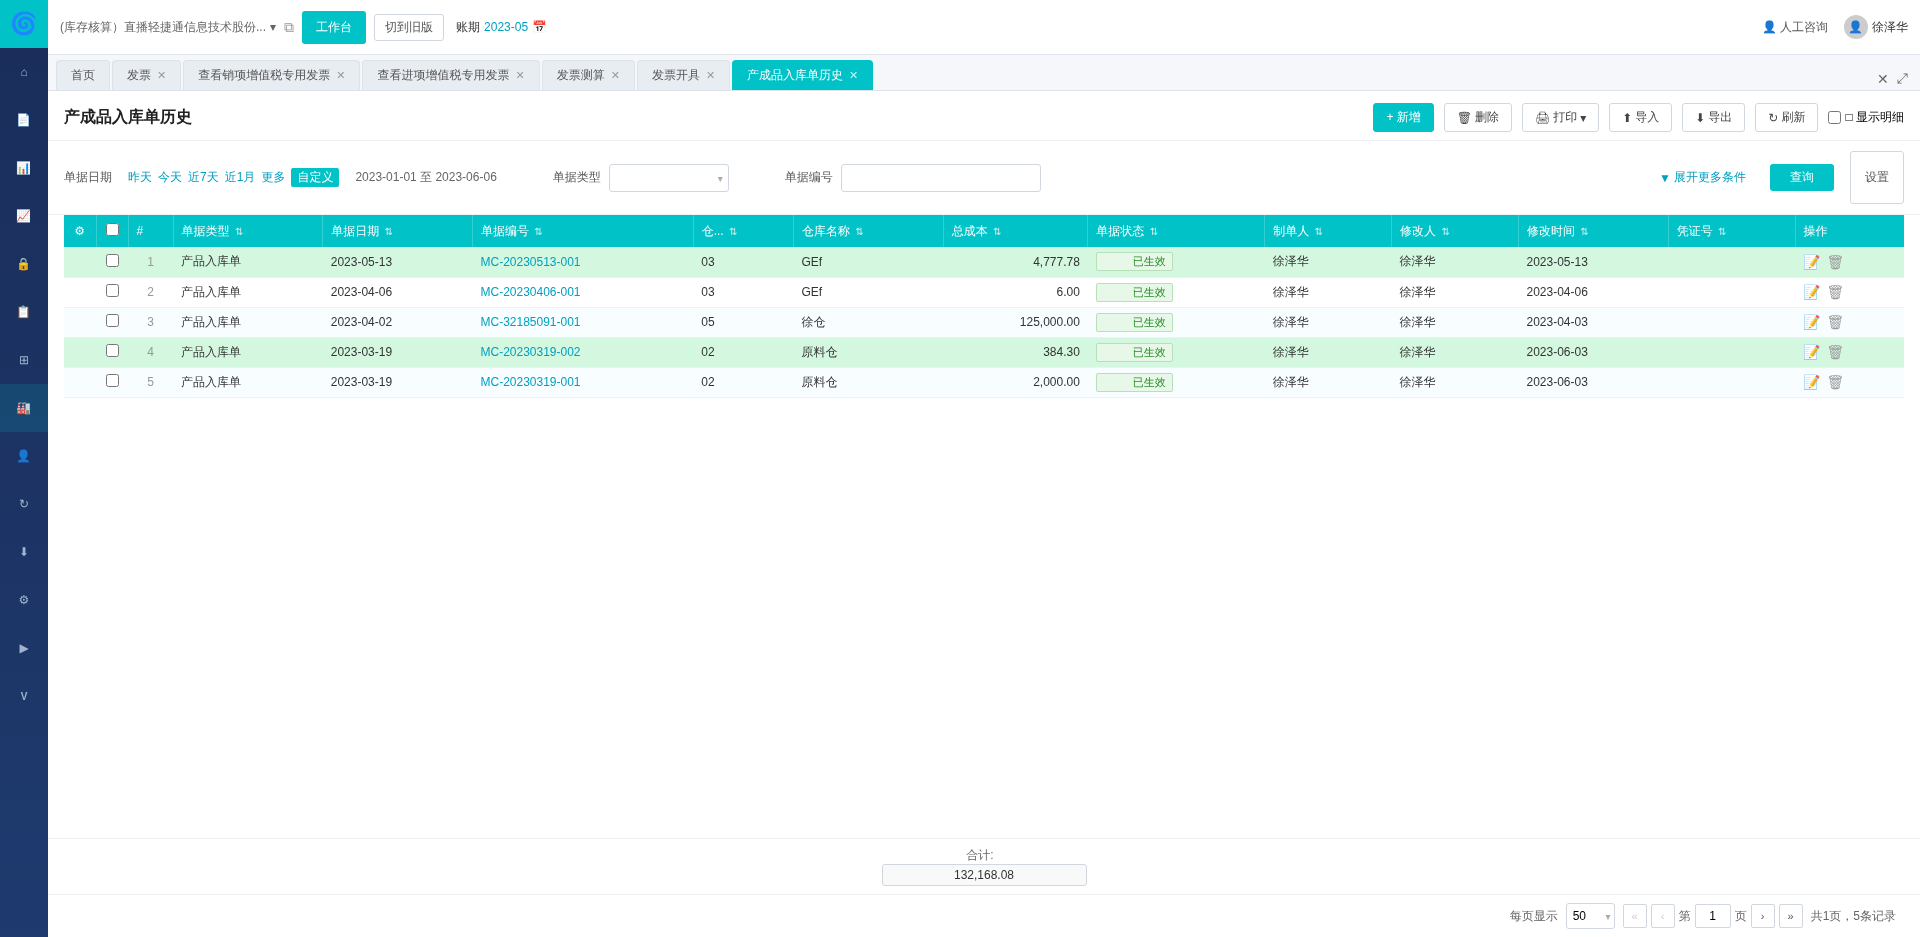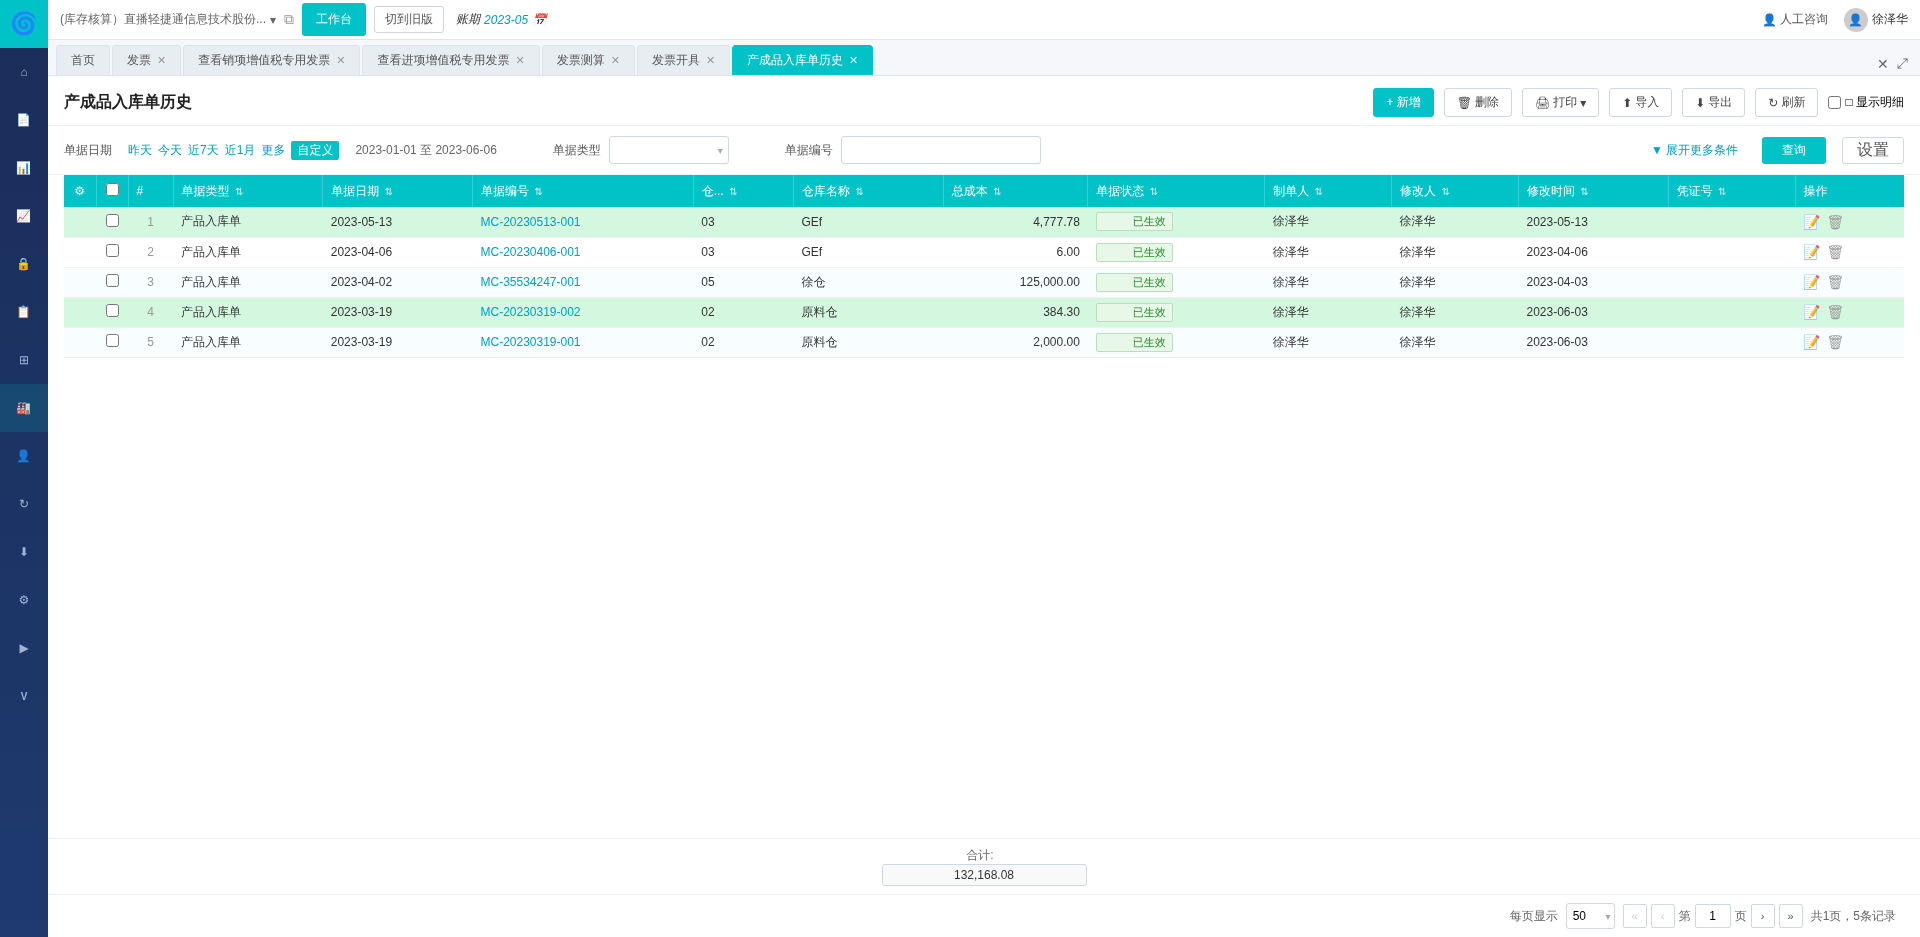--- a/index.html
+++ b/index.html
@@ -47,21 +47,21 @@
     
     .main-area {
       flex: 1;
       display: flex;
       flex-direction: column;
       overflow: hidden;
     }
 
     
     .topbar {
-      height: 40px;
+      height: 55px;
       background: #fff;
       border-bottom: 1px solid #e0e6ed;
       display: flex;
       align-items: center;
       padding: 0 12px;
       gap: 8px;
       flex-shrink: 0;
     }
     .topbar-company {
       color: #333;
@@ -89,21 +89,20 @@
       cursor: pointer;
       font-size: 12px;
     }
     .topbar-period {
       color: #333;
       font-size: 12px;
       display: flex;
       align-items: center;
       gap: 4px;
       margin-left: 4px;
-      font-style: italic;
     }
     .topbar-right {
       margin-left: auto;
       display: flex;
       align-items: center;
       gap: 16px;
       color: #555;
       font-size: 12px;
     }
     .topbar-right .user-info {
@@ -648,21 +647,21 @@
             <span class="filter-label">单据编号</span>
             <input class="filter-input" style="width: 200px;" type="text">
           </div>
 
           <div class="expand-more">
             <span>▼</span>
             <span>展开更多条件</span>
           </div>
 
           <button style="background:#00c2c7;color:white;border:none;padding:5px 20px;border-radius:3px;cursor:pointer;font-size:12px;margin-left:8px;">查询</button>
-          <button style="background:white;color:#555;border:1px solid #d0d7de;padding:2px 14px;border-radius:3px;cursor:pointer;font-size:16px;">设置</button>
+          <button style="background:white;color:#555;border:1px solid #d0d7de;padding:17px 14px;border-radius:3px;cursor:pointer;font-size:12px;">设置</button>
         </div>
       </div>
 
       <div class="table-area">
         <table>
           <thead>
             <tr>
               <th class="th-settings">⚙</th>
               <th class="th-checkbox">
                 <input type="checkbox" style="">
@@ -741,21 +740,21 @@
     </tr>
               <tr>
       <td></td>
       <td style="text-align:center;">
         <input type="checkbox" style="">
       </td>
       <td class="row-num">3</td>
       <td>产品入库单</td>
       <td>2023-04-02</td>
       <td>
-        <a class="link-text">MC-35534247-001</a>
+        <a class="link-text">MC-32185091-001</a>
       </td>
       <td>05</td>
       <td>徐仓</td>
       <td style="text-align:right;">125,000.00</td>
       <td>
         <span class="status-badge status-active">已生效</span>
       </td>
       <td>徐泽华</td>
       <td>徐泽华</td>
       <td>2023-04-03</td>

